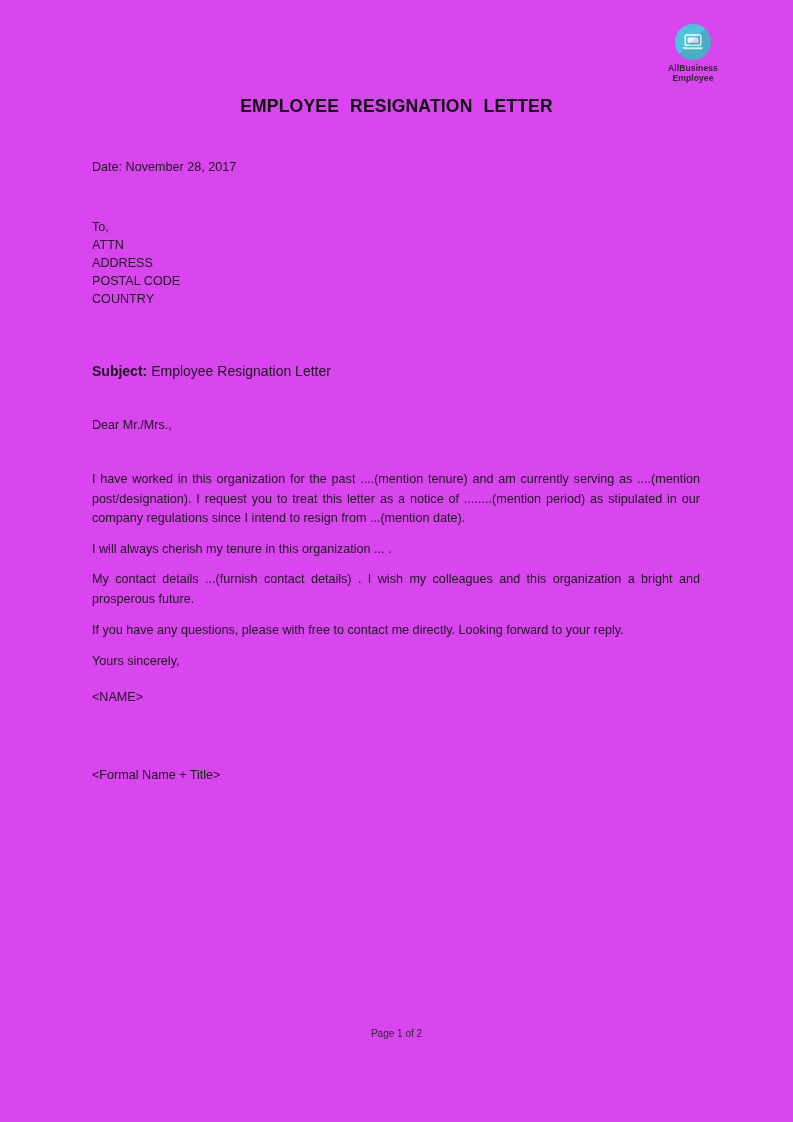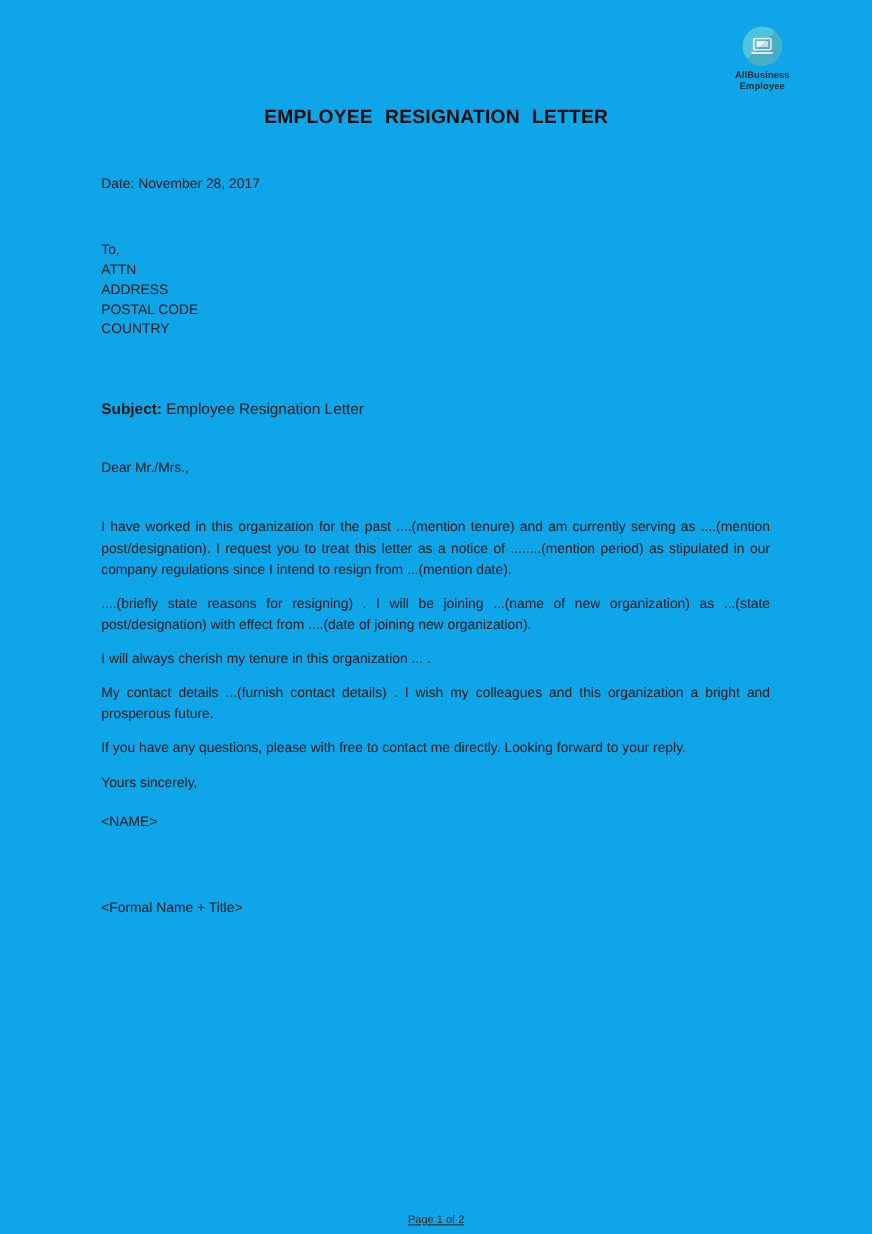--- a/index.html
+++ b/index.html
@@ -14,21 +14,21 @@
     color: #1a1a1a;
     position: relative;
     overflow: hidden;
   }
 
   
   .page {
     position: relative;
     width: 793px;
     height: 1122px;
-    background: #0ea5e9;
+    background: #d946ef;
   }
 
   
   .brand {
     position: absolute;
     top: 24px;
     right: 48px;
     width: 104px;
     text-align: center;
   }
@@ -115,26 +115,25 @@
 
   .sig-line {
     font-size: 12.6px;
     line-height: 18px;
   }
 
   
   .footer {
     position: absolute;
     left: 0;
-    top: 1104px;
+    top: 1028px;
     width: 793px;
     text-align: center;
     font-size: 10px;
     color: #2b2b2b;
-    text-decoration: underline;
   }
 </style>
 </head>
 <body>
 
 <div class="page">
 
   <div class="brand">
     <div class="brand-mark">
       <svg width="22" height="16" viewBox="0 0 22 16" xmlns="http://www.w3.org/2000/svg">
@@ -174,21 +173,20 @@
       <span>Employee Resignation Letter</span>
     </div>
 
     <div class="spacer-36"></div>
 
     <div class="line">Dear Mr./Mrs.,</div>
 
     <div class="spacer-36"></div>
 
     <p class="para">I have worked in this organization for the past ....(mention tenure) and am currently serving as ....(mention post/designation). I request you to treat this letter as a notice of ........(mention period) as stipulated in our company regulations since I intend to resign from ...(mention date).</p>
-    <p class="para">....(briefly state reasons for resigning) . I will be joining ...(name of new organization) as ...(state post/designation) with effect from ....(date of joining new organization).</p>
     <p class="para">I will always cherish my tenure in this organization ... .</p>
     <p class="para">My contact details ...(furnish contact details) . I wish my colleagues and this organization a bright and prosperous future.</p>
     <p class="para">If you have any questions, please with free to contact me directly. Looking forward to your reply.</p>
 
     <div class="spacer-12"></div>
 
     <div class="sig-line">Yours sincerely,</div>
 
     <div class="spacer-18"></div>
 

